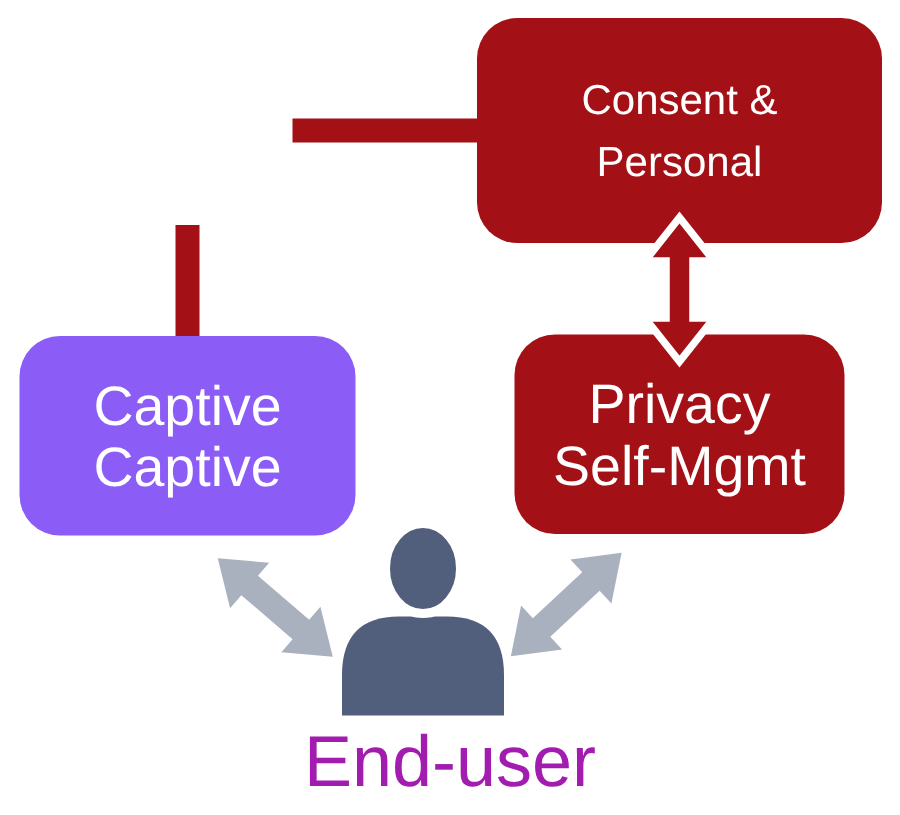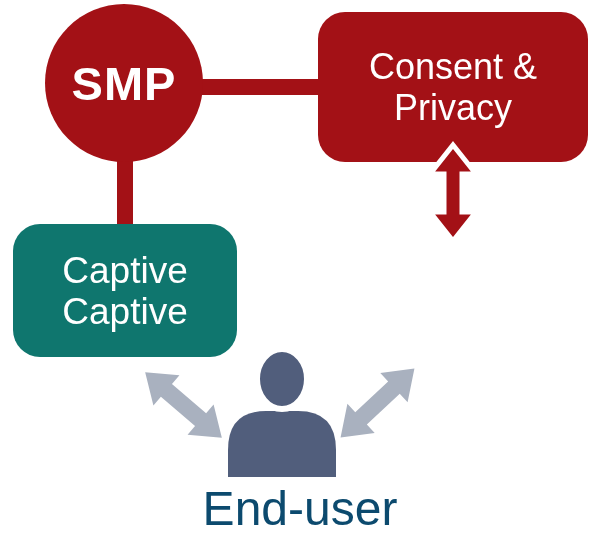--- a/index.html
+++ b/index.html
@@ -27,21 +27,21 @@
     left: 45px; top: 4px; width: 158px; height: 158px;
     border-radius: 50%;
     font-weight: 700;
     font-size: 47px;
     letter-spacing: 1px;
   }
   .node.box { border-radius: 27px; font-weight: 400; }
   .node.box .ln { display: block; }
   .node.consent {
     left: 318px; top: 12px; width: 270px; height: 150px;
-    font-size: 36px; line-height: 41px;
+    font-size: 28px; line-height: 41px;
   }
   .node.captive {
     left: 13px; top: 224px; width: 224px; height: 133px;
     font-size: 37px; line-height: 41px;
   }
   .node.privacy {
     left: 343px; top: 223px; width: 220px; height: 133px;
     font-size: 37px; line-height: 41px;
   }
   .overlay {
@@ -58,48 +58,49 @@
   }
 </style>
 </head>
 <body>
 
 <div class="stage">
 
   <div class="connector h" style="background: rgb(163, 17, 22);"></div>
   <div class="connector v" style="background: rgb(163, 17, 22);"></div>
 
-  <div class="node circle" style="background: rgb(163, 17, 22);">
-    <span>SMP</span>
-  </div>
 
   <div class="node box consent" style="background: rgb(163, 17, 22);">
     <span class="ln">Consent &amp;</span>
-    <span class="ln">Privacy</span>
+    <span class="ln">Personal</span>
   </div>
 
-  <div class="node box captive" style="background: #0f766e;">
+  <div class="node box captive" style="background: #8b5cf6;">
     <span class="ln">Captive</span>
     <span class="ln">Captive</span>
   </div>
 
+  <div class="node box privacy" style="background: rgb(163, 17, 22);">
+    <span class="ln">Privacy</span>
+    <span class="ln">Self-Mgmt</span>
+  </div>
 
   <svg class="overlay" width="600" height="543" viewBox="0 0 600 543">
 
     <polygon stroke="#FFFFFF" stroke-width="5" stroke-linejoin="miter" points="453,145 476,174 462,174 462,212 476,212 453,241 430,212 444,212 444,174 430,174" fill="#A31116"></polygon>
 
     <g transform="translate(183.5,405) rotate(40.6)">
       <polygon points="-50.5,0 -22.5,-20 -22.5,-8.5 22.5,-8.5 22.5,-20 50.5,0 22.5,20 22.5,8.5 -22.5,8.5 -22.5,20" fill="#A9B1BF"></polygon>
     </g>
 
     <g transform="translate(377.5,403) rotate(-43)">
       <polygon points="-50.5,0 -22.5,-20 -22.5,-8.5 22.5,-8.5 22.5,-20 50.5,0 22.5,20 22.5,8.5 -22.5,8.5 -22.5,20" fill="#A9B1BF"></polygon>
     </g>
 
     <g>
       <path d="M 228 477 L 228 450 Q 228 411 266 411 L 298 411 Q 336 411 336 450 L 336 477 Z" fill="#515E7C"></path>
       <ellipse cx="282" cy="379" rx="25" ry="30" stroke="#FFFFFF" stroke-width="6" fill="#515E7C"></ellipse>
     </g>
   </svg>
 
-  <div class="end-user-label" style="color: #0c4a6e;">End-user</div>
+  <div class="end-user-label" style="color: #a21caf;">End-user</div>
 
 </div>
 
 </body></html>

